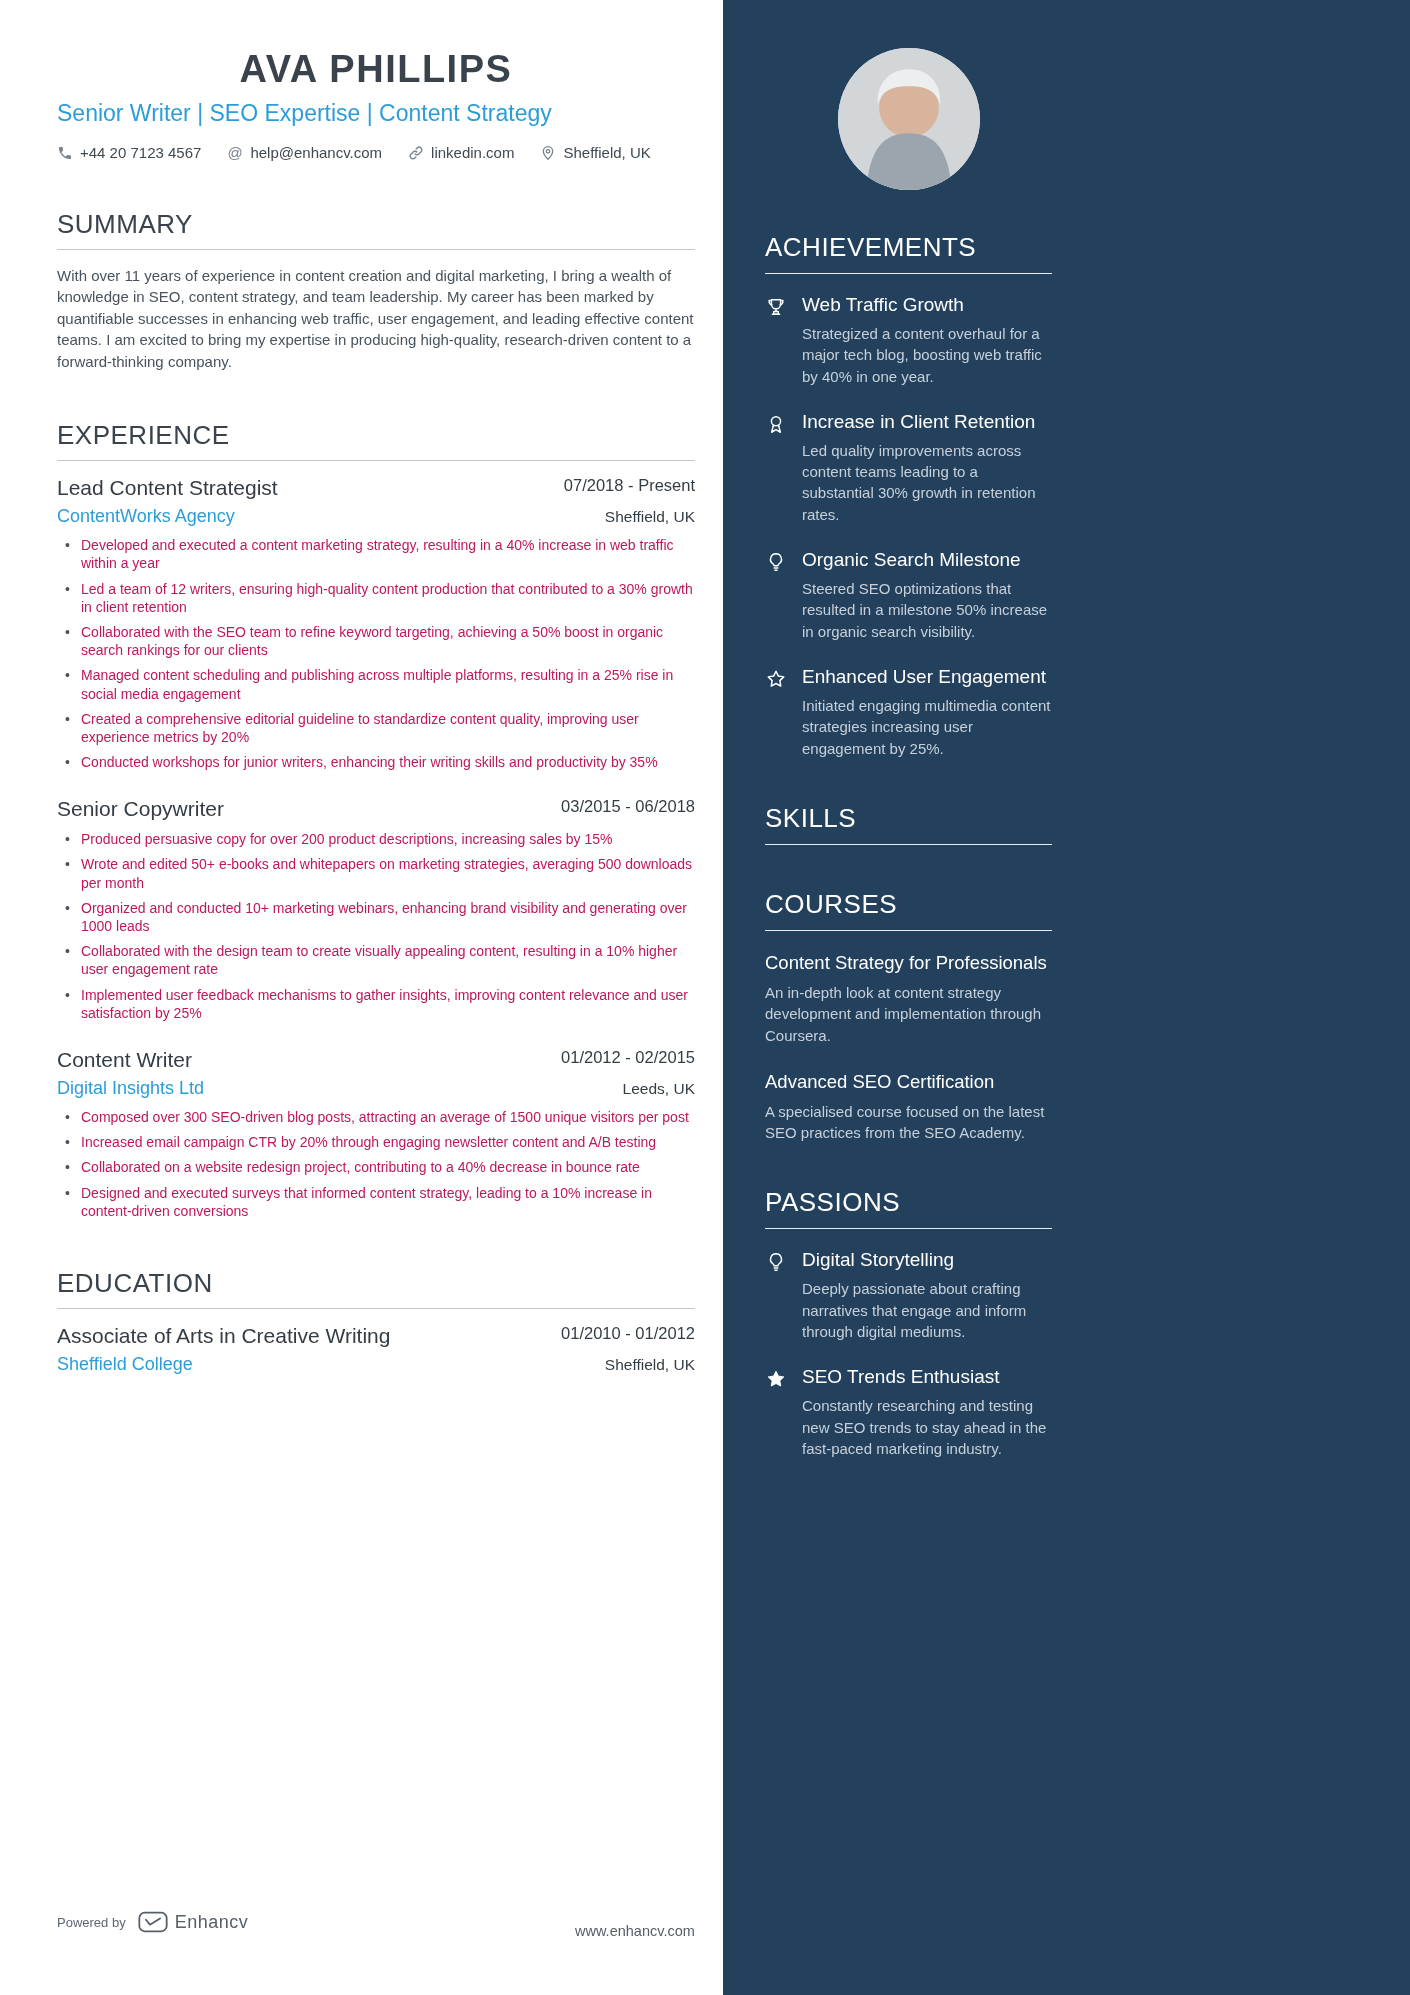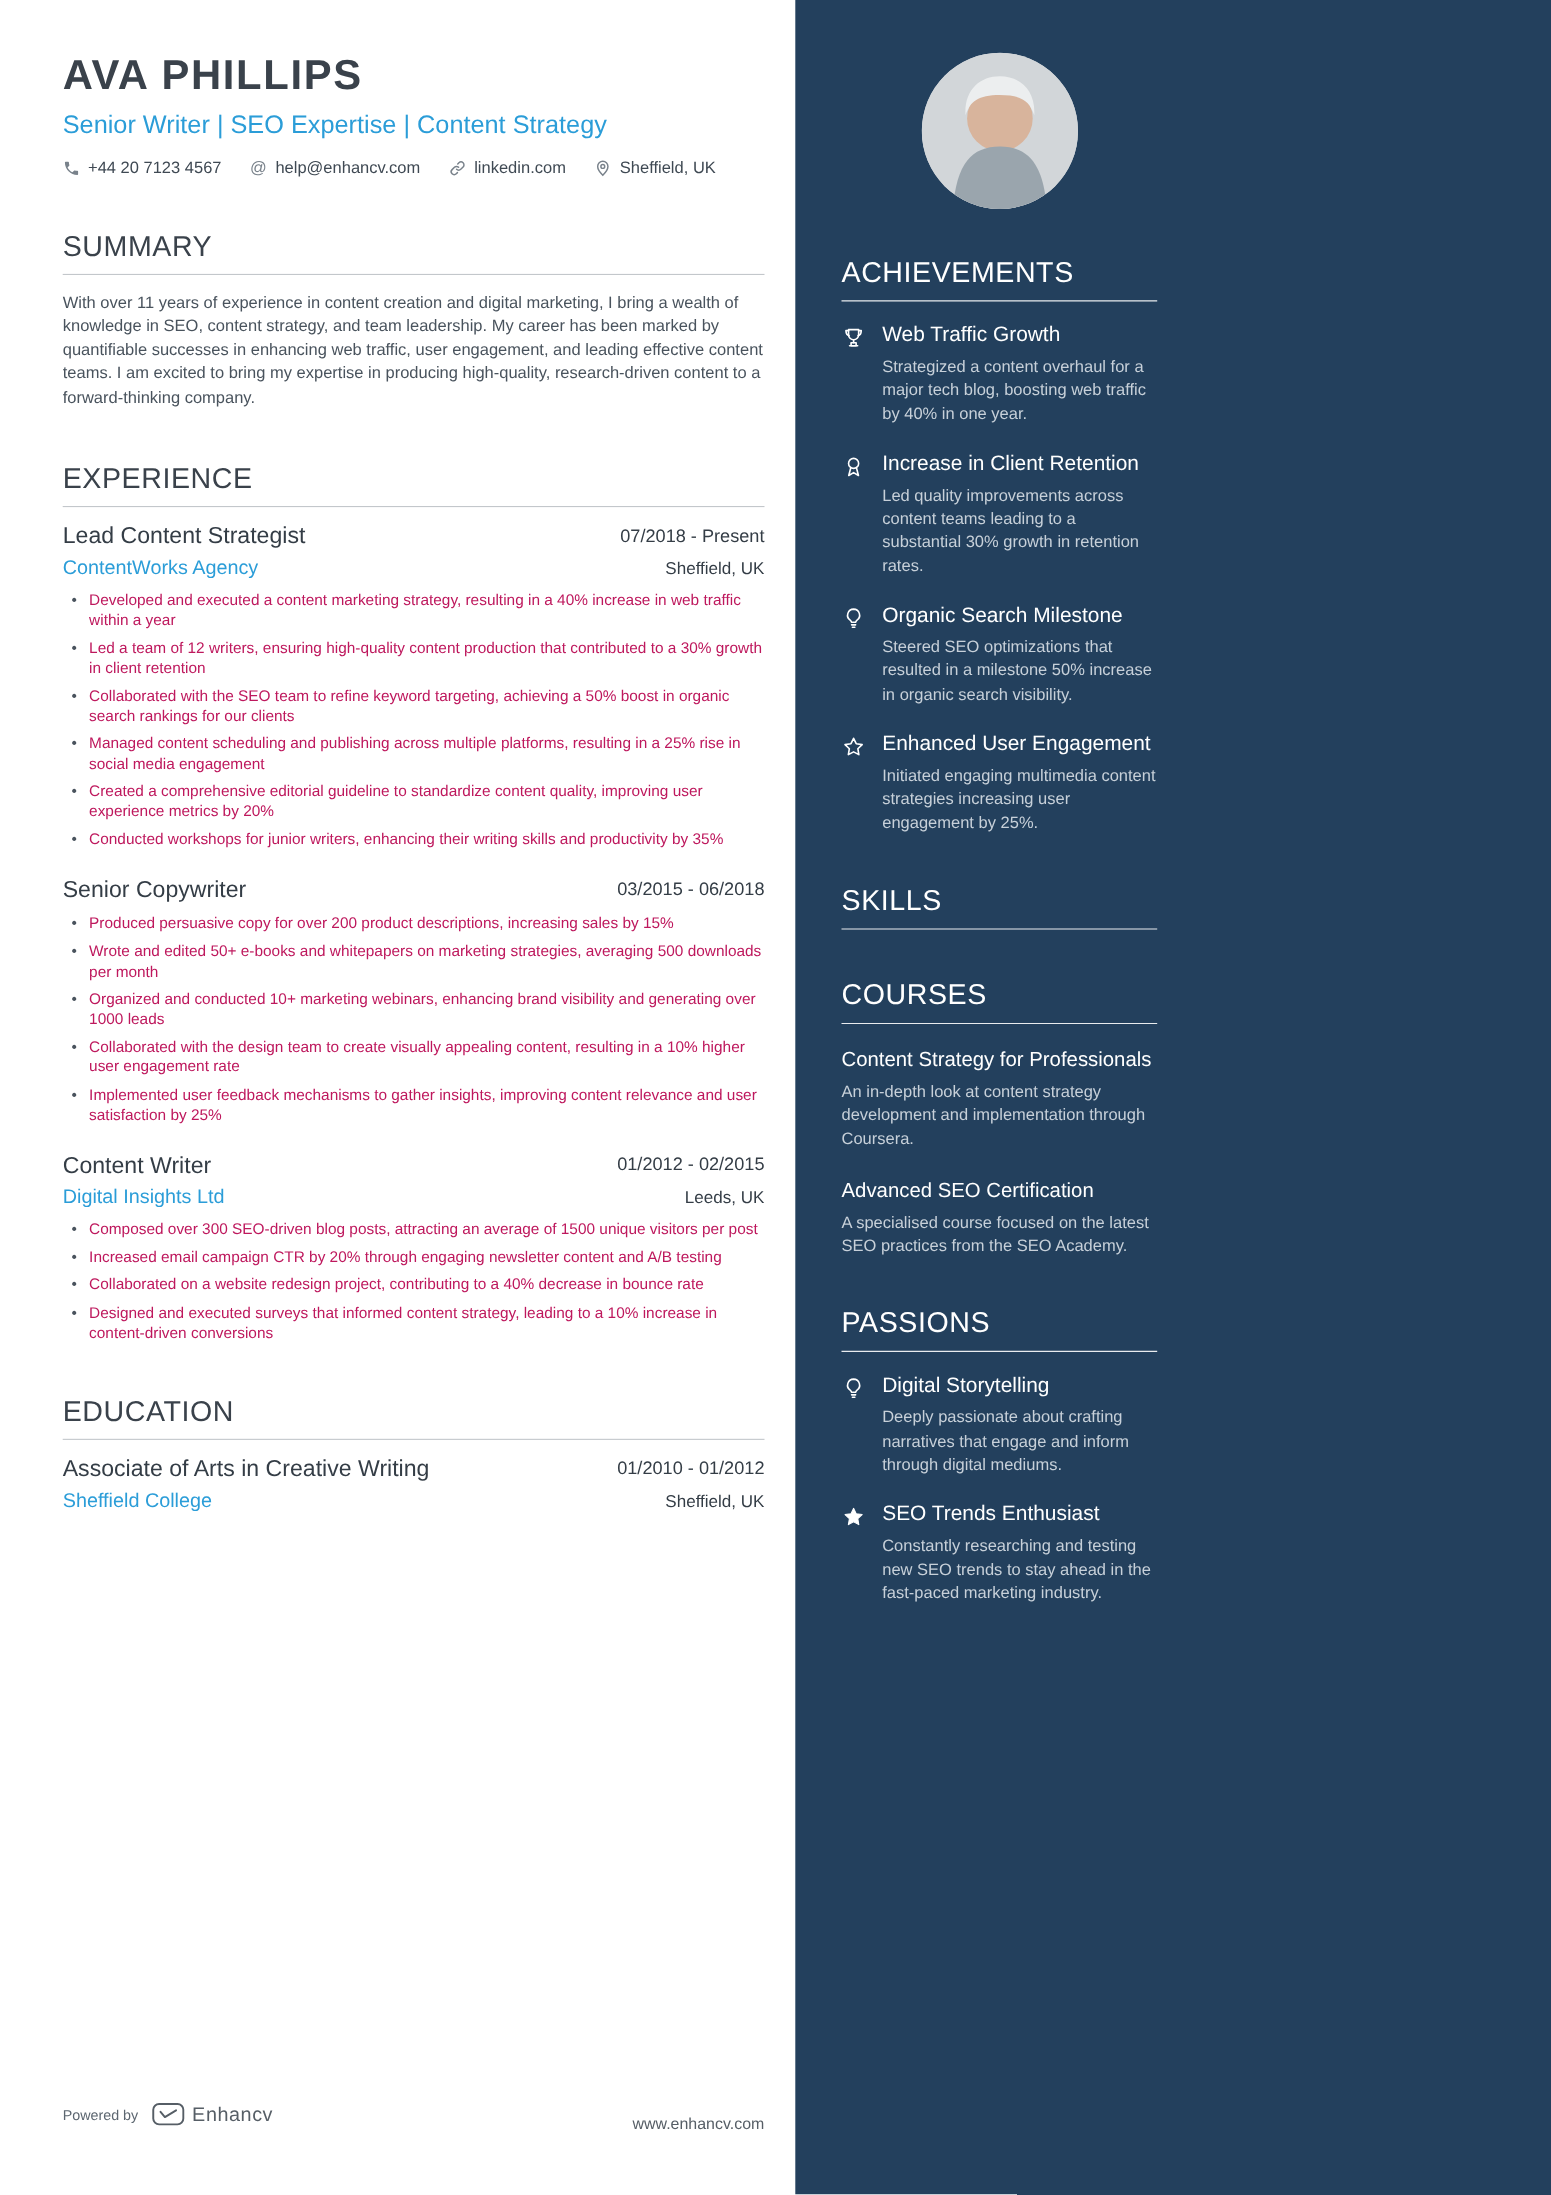--- a/index.html
+++ b/index.html
@@ -17,20 +17,21 @@
   .left-col {
     width: 723px;
     padding: 48px 28px 0 57px;
     background: #ffffff;
   }
   .name {
     font-size: 38px;
     font-weight: 700;
     letter-spacing: 1.5px;
     color: #3a424b;
+    text-align: center;
   }
   .job-headline {
     font-size: 23px;
     color: #2b9dd8;
     margin-top: 9px;
     font-weight: 400;
   }
   .contact-row {
     display: flex;
     align-items: center;
@@ -57,21 +58,21 @@
   .summary-text {
     font-size: 15px;
     line-height: 1.43;
     color: #49535d;
   }
 
   .job { margin-bottom: 26px; }
   .job-head-row {
     display: flex;
     justify-content: space-between;
-    align-items: center;
+    align-items: flex-start;
   }
   .job-title { font-size: 21px; color: #343d46; font-weight: 400; }
   .job-dates { font-size: 16.5px; color: #343d46; white-space: nowrap; }
   .job-sub-row {
     display: flex;
     justify-content: space-between;
     align-items: baseline;
     margin-top: 6px;
   }
   .job-company { font-size: 18px; color: #2b9dd8; }

